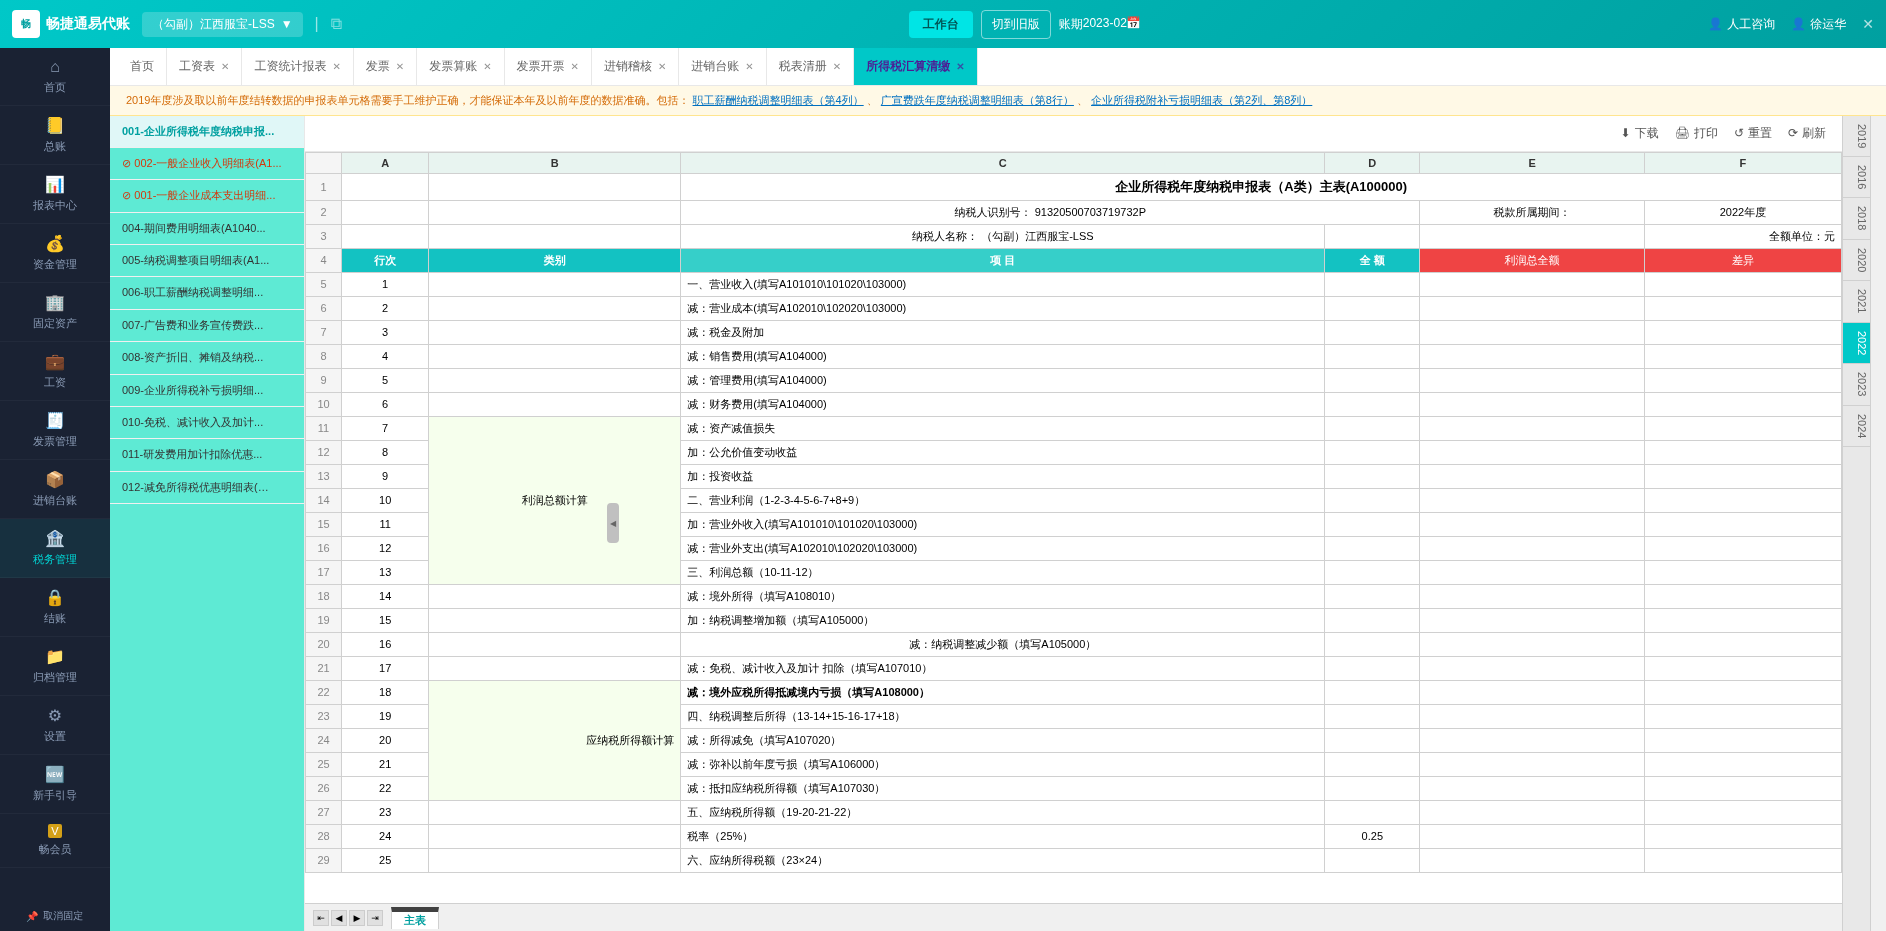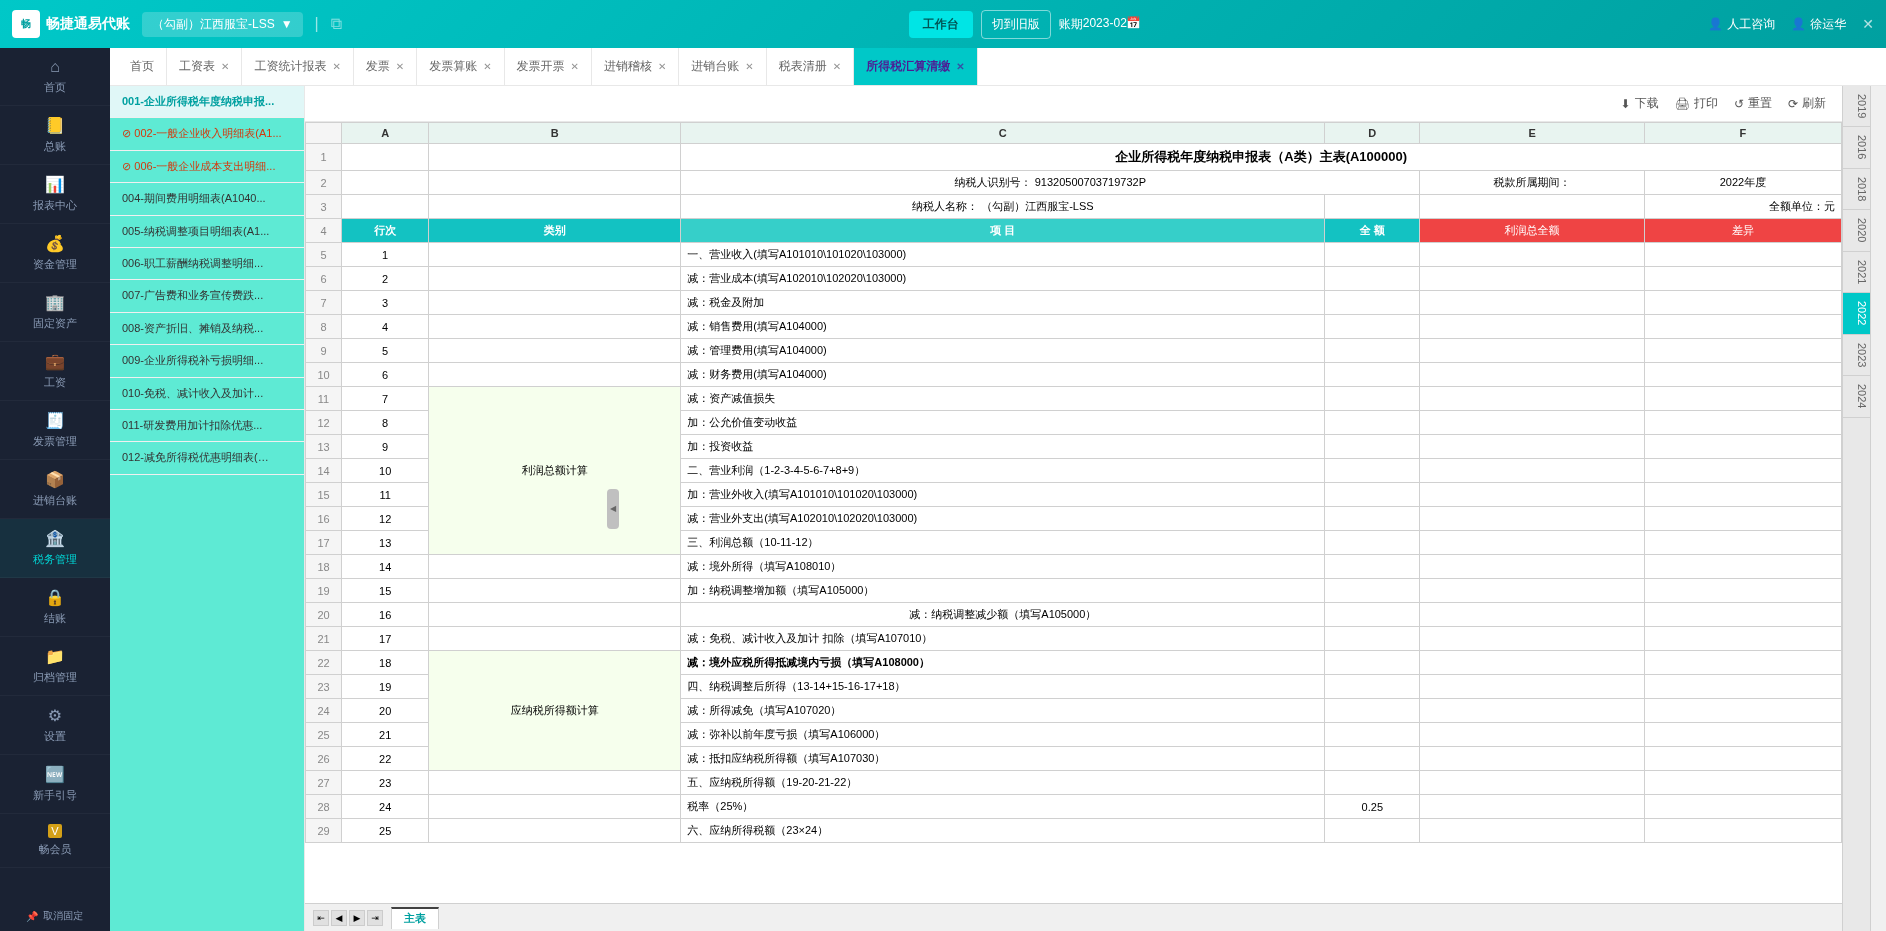--- a/index.html
+++ b/index.html
@@ -313,21 +313,21 @@
       border: 1px solid #d0d0d0;
       border-bottom: none;
       font-size: 11px;
       cursor: pointer;
       height: 22px;
       display: flex;
       align-items: center;
     }
     .bottom-tab.active {
       background: #fff;
-      border-top: 2px solid #404040;
+      border-top: 5px solid #404040;
       font-weight: bold;
       color: #00a0a0;
     }
     .nav-arrows {
       display: flex;
       gap: 2px;
       margin-right: 4px;
     }
     .nav-arrow {
       width: 16px;
@@ -539,32 +539,40 @@
       <div class="tab-item">
         <span>税表清册</span>
         <span class="tab-close">✕</span>
       </div>
       <div class="tab-item active">
         <span>所得税汇算清缴</span>
         <span class="tab-close">✕</span>
       </div>
     </div>
 
+    <div class="warning-banner">
+      <span>2019年度涉及取以前年度结转数据的申报表单元格需要手工维护正确，才能保证本年及以前年度的数据准确。包括：</span>
+      <a>职工薪酬纳税调整明细表（第4列）</a>
+      <span>、</span>
+      <a>广宣费跌年度纳税调整明细表（第8行）</a>
+      <span>、</span>
+      <a>企业所得税附补亏损明细表（第2列、第8列）</a>
+    </div>
 
     <div class="inner-layout">
 
       <div class="left-menu">
         <div class="menu-item active">
           <span>001-企业所得税年度纳税申报...</span>
         </div>
         <div class="menu-item error">
           <span>002-一般企业收入明细表(A1...</span>
         </div>
         <div class="menu-item error">
-          <span>006-一般企业成本支出明细...</span>
+          <span>001-一般企业成本支出明细...</span>
         </div>
         <div class="menu-item">
           <span>004-期间费用明细表(A1040...</span>
         </div>
         <div class="menu-item">
           <span>005-纳税调整项目明细表(A1...</span>
         </div>
         <div class="menu-item">
           <span>006-职工薪酬纳税调整明细...</span>
         </div>
@@ -819,21 +827,21 @@
                 <td>17</td>
                 <td></td>
                 <td style="text-align:left;">减：免税、减计收入及加计 扣除（填写A107010）</td>
                 <td></td>
                 <td></td>
                 <td></td>
               </tr>
               <tr>
                 <td class="row-num">22</td>
                 <td>18</td>
-                <td class="category-cell" rowspan="5" style="text-align:center;vertical-align:middle;font-size:11px;">应纳税所得额计算</td>
+                <td class="category-cell" rowspan="5" style="text-align:right;vertical-align:middle;font-size:11px;">应纳税所得额计算</td>
                 <td style="text-align:left;font-weight:bold;">减：境外应税所得抵减境内亏损（填写A108000）</td>
                 <td></td>
                 <td></td>
                 <td></td>
               </tr>
               <tr>
                 <td class="row-num">23</td>
                 <td>19</td>
                 <td style="text-align:left;">四、纳税调整后所得（13-14+15-16-17+18）</td>
                 <td></td>

